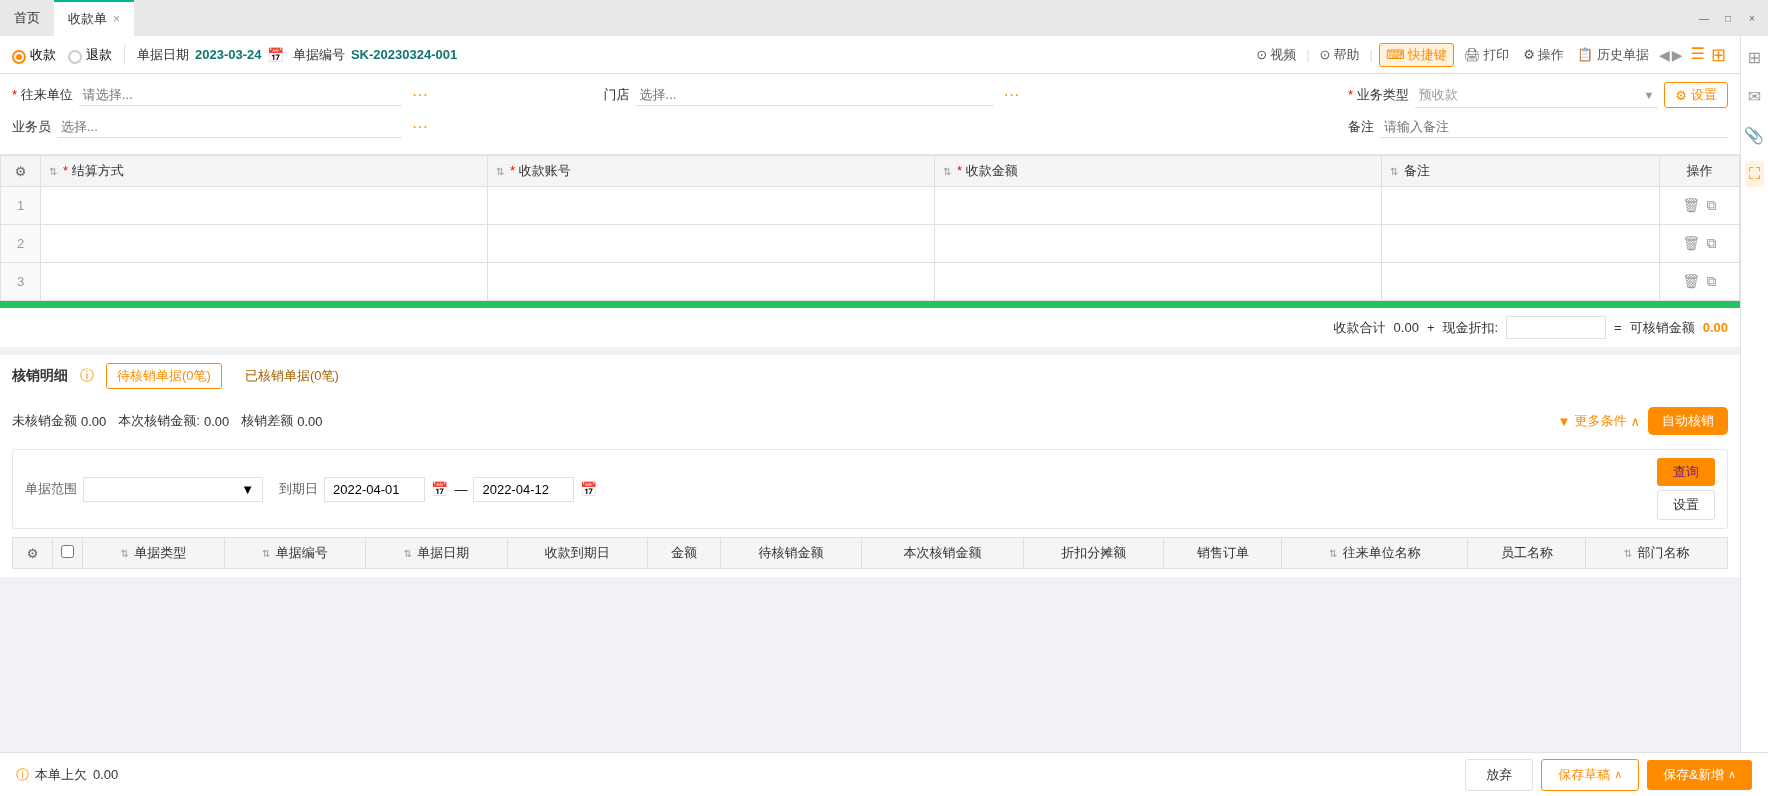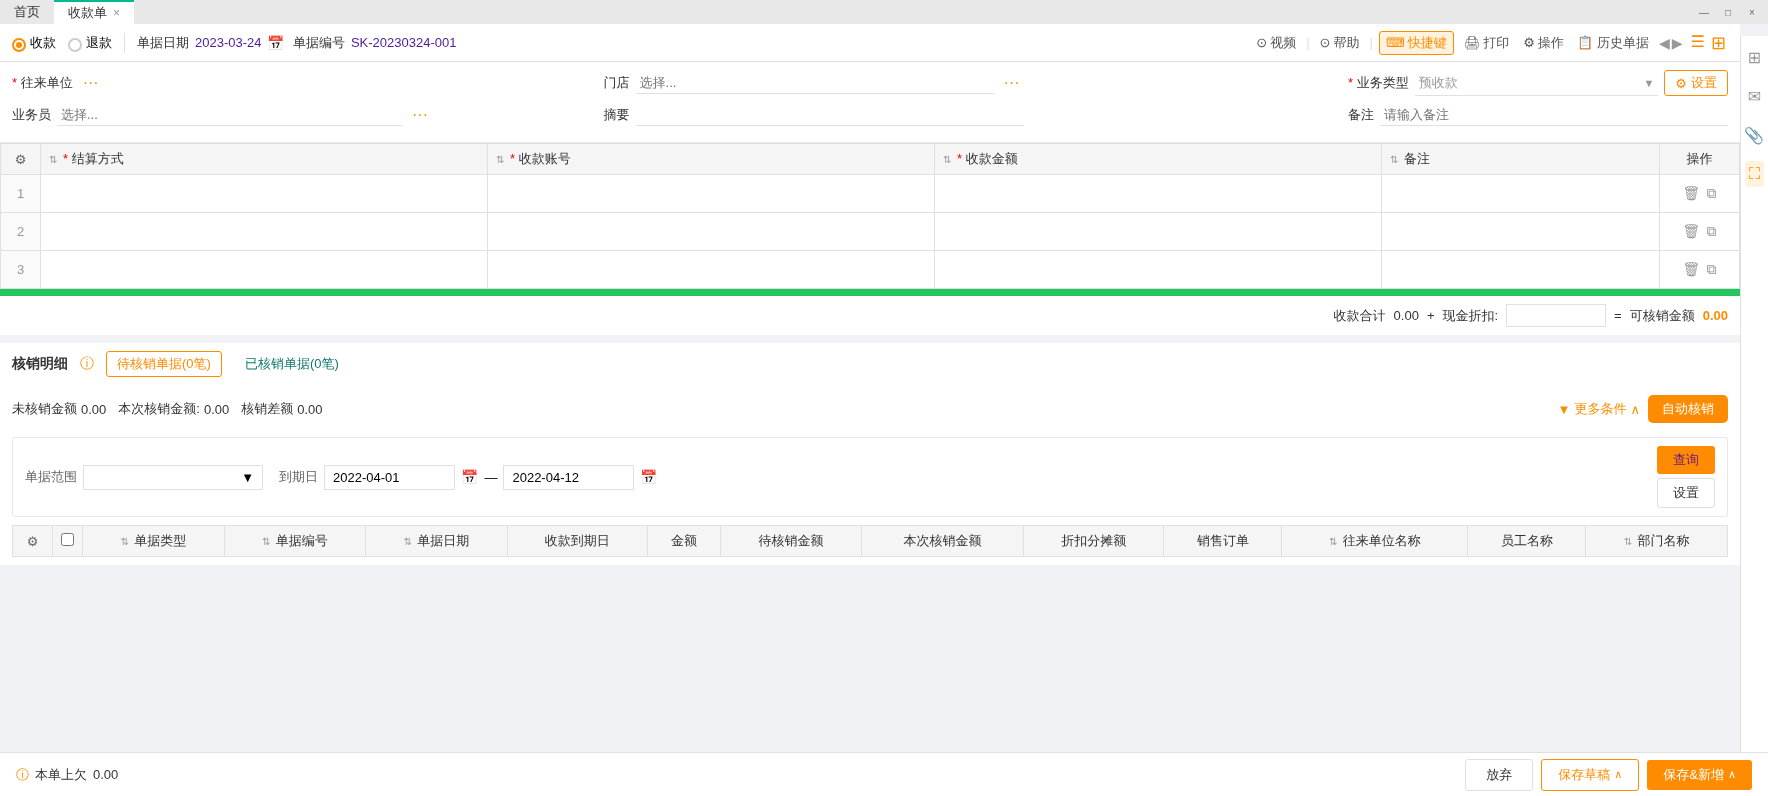--- a/index.html
+++ b/index.html
@@ -1,20 +1,20 @@
 <!DOCTYPE html>
 <html><head>
   <meta charset="utf-8">
   <style>
     * { box-sizing: border-box; margin: 0; padding: 0; font-family: 'Microsoft YaHei', Arial, sans-serif; font-size: 13px; }
     body { background: #f0f2f5; overflow: hidden; width: 1768px; height: 796px; }
 
     
     .tab-bar {
-      display: flex; align-items: center; height: 24px;
+      display: flex; align-items: center; height: 36px;
       background: #e8e8e8;
     }
     .tab-item {
       display: flex; align-items: center; padding: 0 14px; height: 100%;
       cursor: pointer; font-size: 13px;
     }
     .tab-item.home {
       background: #e8e8e8; color: #333;
     }
     .tab-item.active {
@@ -36,21 +36,21 @@
     .radio-item { display: flex; align-items: flex-end; gap: 4px; cursor: pointer; }
     .radio-dot {
       width: 14px; height: 14px; border-radius: 50%; border: 2px solid #ccc;
       display: flex; align-items: center; justify-content: center;
     }
     .radio-dot.checked { border-color: #ff8c00; }
     .radio-dot.checked::after { content: ''; width: 6px; height: 6px; border-radius: 50%; background: #ff8c00; }
     .toolbar-sep { width: 1px; height: 20px; background: #e0e0e0; margin: 0 4px; }
     .toolbar-field { display: flex; align-items: center; gap: 6px; }
     .toolbar-label { color: #333; white-space: nowrap; }
-    .toolbar-value { color: #4c1d95; font-weight: normal; }
+    .toolbar-value { color: #0f766e; font-weight: bold; }
     .toolbar-icon { color: #ff8c00; cursor: pointer; font-size: 14px; }
     .toolbar-spacer { flex: 1; }
     .toolbar-actions { display: flex; align-items: center; gap: 6px; }
     .action-item { display: flex; align-items: center; gap: 3px; cursor: pointer; color: #555; font-size: 12px; padding: 2px 4px; }
     .action-icon { font-size: 13px; }
     .action-highlight { background: #fff3e0; border: 1px solid #ff8c00; border-radius: 3px; color: #ff8c00; padding: 2px 6px; }
     .nav-arrows { display: flex; gap: 2px; }
     .nav-arrow { cursor: pointer; color: #999; font-size: 14px; }
     .layout-icons { display: flex; gap: 2px; }
     .layout-icon { cursor: pointer; color: #ff8c00; font-size: 16px; padding: 2px; }
@@ -112,39 +112,39 @@
     
     .verify-section { background: #fff; margin-top: 8px; padding: 8px 12px; }
     .verify-header { display: flex; align-items: center; gap: 12px; margin-bottom: 8px; }
     .verify-title { font-size: 14px; font-weight: bold; color: #333; }
     .verify-info-icon { color: #ff8c00; cursor: pointer; font-size: 14px; }
     .verify-tab {
       padding: 3px 10px; cursor: pointer; border-radius: 3px;
       font-size: 12px;
     }
     .verify-tab.active { color: #ff8c00; border: 1px solid #ff8c00; }
-    .verify-tab.inactive { color: #0f766e; border: 1px solid transparent; }
+    .verify-tab.inactive { color: #a16207; border: 1px solid transparent; }
 
     .verify-stats { display: flex; align-items: center; gap: 12px; color: #333; padding: 6px 0; }
     .stat-item { display: flex; align-items: center; gap: 4px; }
 
     .verify-filter { display: flex; align-items: center; justify-content: flex-end; gap: 8px; padding: 4px 0; }
     .filter-btn { display: flex; align-items: center; gap: 4px; color: #ff8c00; cursor: pointer; font-size: 12px; }
     .auto-verify-btn {
       background: #ff8c00; color: #fff; border: none; padding: 5px 14px;
       border-radius: 5px; cursor: pointer; font-size: 13px;
     }
     .verify-form-field { display: flex; align-items: center; gap: 6px; }
     .verify-form-label { color: #666; white-space: nowrap; }
     .verify-form-select {
       display: flex; align-items: center; gap: 4px;
       border: 1px solid #e0e0e0; padding: 4px 8px; cursor: pointer; min-width: 200px;
     }
     .date-input {
-      border: 1px solid #e0e0e0; padding: 4px 8px; outline: none; font-size: 13px; width: 131px;
+      border: 1px solid #e0e0e0; padding: 4px 8px; outline: none; font-size: 13px; width: 101px;
     }
     .date-icon { color: #999; cursor: pointer; font-size: 14px; }
     .date-range { display: flex; align-items: center; gap: 6px; }
     .query-btn {
       background: #ff8c00; color: #701a75; border: none; padding: 5px 16px;
       border-radius: 3px; cursor: pointer; font-size: 13px;
     }
     .settings-small-btn {
       background: #fff; border: 1px solid #e0e0e0; color: #333;
       padding: 5px 14px; border-radius: 3px; cursor: pointer; font-size: 13px;
@@ -284,20 +284,21 @@
   </div>
 
   <div class="form-area">
     <div class="form-row">
 
       <div class="form-field" style="max-width: 420px;">
         <span class="field-label">
           <span style="color:#f00">* </span>
           <span>往来单位</span>
         </span>
+        <input class="field-input" type="text" placeholder="请选择..." style="">
         <span class="field-more">···</span>
       </div>
       <div style="flex:0.1"></div>
 
       <div class="form-field" style="max-width: 420px;">
         <span class="field-label">门店</span>
         <input class="field-input" type="text" placeholder="选择..." style="">
         <span class="field-more">···</span>
       </div>
       <div style="flex:0.1"></div>
@@ -320,24 +321,20 @@
     </div>
     <div class="form-row">
 
       <div class="form-field" style="max-width: 420px;">
         <span class="field-label">业务员</span>
         <input class="field-input" type="text" placeholder="选择..." style="">
         <span class="field-more">···</span>
       </div>
       <div style="flex:0.1"></div>
 
-      <div class="form-field" style="max-width: 420px;">
-        <span class="field-label">摘要</span>
-        <input class="field-input" type="text" style="">
-      </div>
       <div style="flex:0.1"></div>
 
       <div class="form-field" style="max-width: 380px; margin-left:auto;">
         <span class="field-label">备注</span>
         <input class="field-input" type="text" placeholder="请输入备注" style="">
       </div>
     </div>
   </div>
 
   <div class="table-area">

